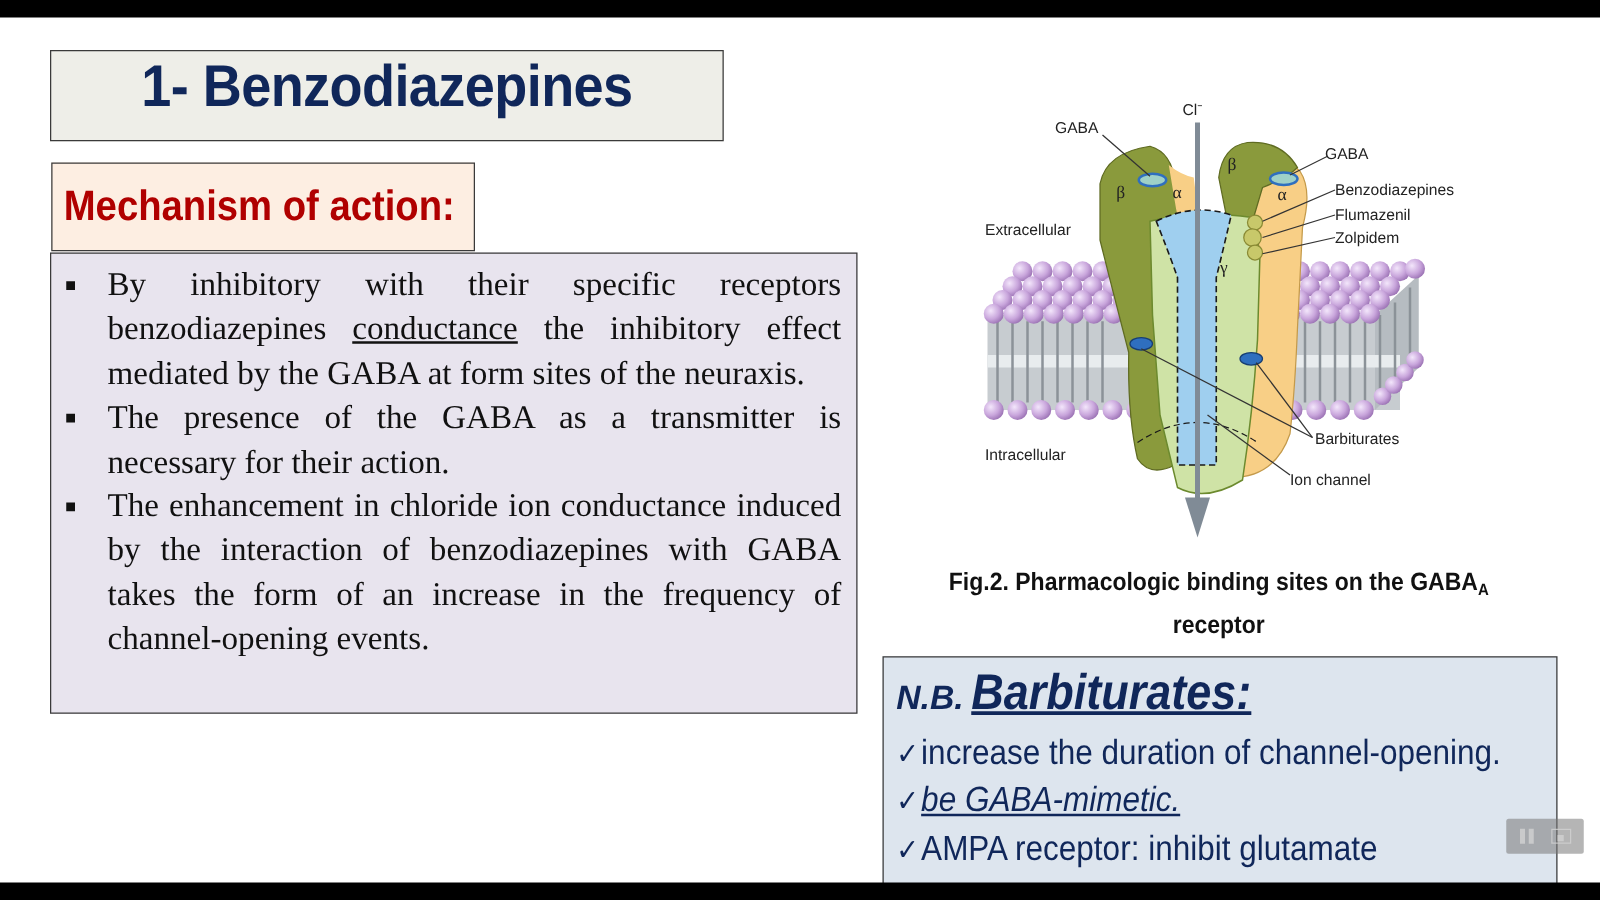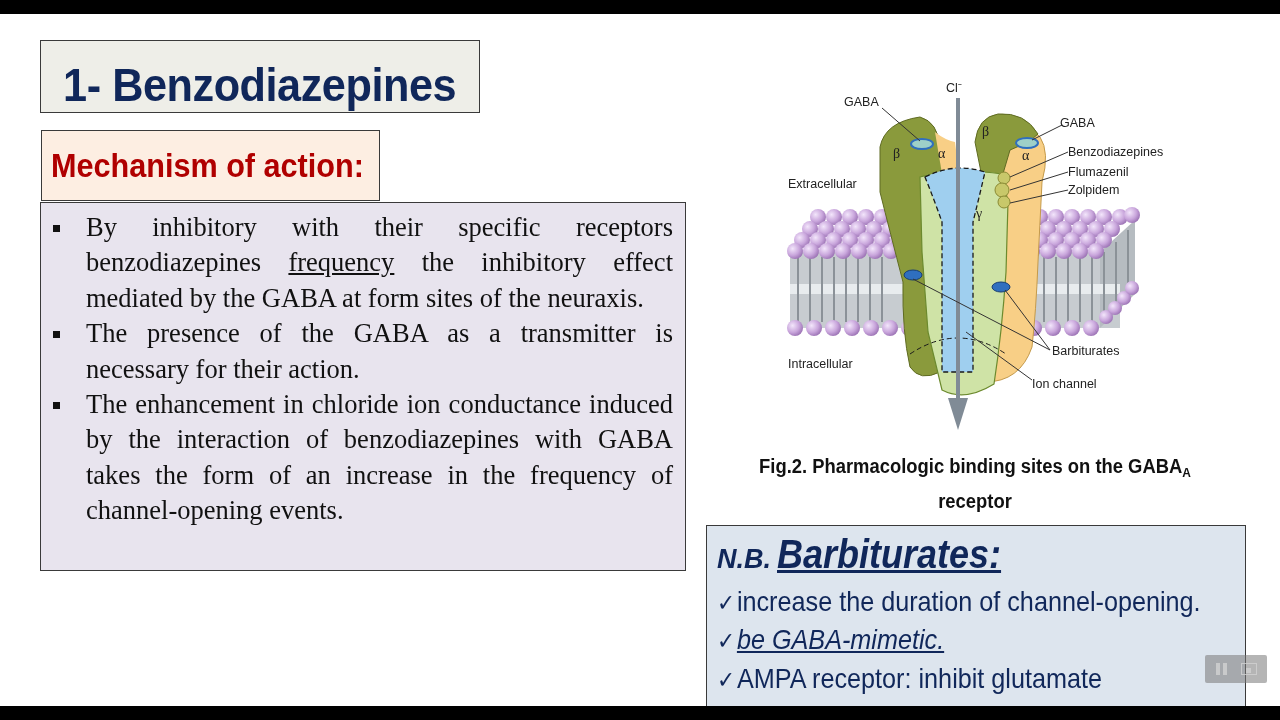--- a/index.html
+++ b/index.html
@@ -1,19 +1,19 @@
 <!DOCTYPE html>
 <html><head>
 <meta charset="utf-8">
 <style>
   html, body { margin:0; padding:0; }
   body { width:1280px; height:720px; position:relative; overflow:hidden; background:#ffffff; font-family:"Liberation Sans", sans-serif; }
   .topbar { position:absolute; left:0; top:0; width:1280px; height:14px; background:#000; }
   .bottombar { position:absolute; left:0; top:706px; width:1280px; height:14px; background:#000; }
-  .title-box { position:absolute; left:40px; top:40px; width:440px; height:73px; background:#eeeee8; border:1.5px solid #3a3a3a; box-sizing:border-box; display:flex; align-items:flex-end; justify-content:center; }
+  .title-box { position:absolute; left:40px; top:40px; width:539px; height:73px; background:#eeeee8; border:1.5px solid #3a3a3a; box-sizing:border-box; display:flex; align-items:flex-start; justify-content:center; }
   .title-box span { font-family:"Liberation Sans", sans-serif; font-weight:bold; font-size:47px; color:#10275a; letter-spacing:-0.5px; transform:scaleX(0.92); display:inline-block; }
   .mech-box { position:absolute; left:41px; top:130px; width:339px; height:71px; background:#fdeee2; border:1.5px solid #3a3a3a; box-sizing:border-box; display:flex; align-items:center; padding-left:9px; }
   .mech-box span { font-weight:bold; font-size:34px; color:#b00000; transform:scaleX(0.9); transform-origin:left center; display:inline-block; white-space:nowrap; }
   .bullets-box { position:absolute; left:40px; top:202px; width:646px; height:369px; background:#e8e4ee; border:1.5px solid #3a3a3a; box-sizing:border-box; padding:7px 12px 0 10px; font-family:"Liberation Serif", serif; font-size:26.5px; color:#111; line-height:35.4px; }
   .bullets-box ul { list-style:none; margin:0; padding:0; }
   .bullets-box li { position:relative; padding-left:35px; text-align:justify; text-align-last:left; }
   .bullets-box li .sq { position:absolute; left:2px; top:15px; width:7px; height:7px; background:#111; }
   .u { text-decoration:underline; }
   .b { font-weight:normal; }
   .figure { position:absolute; left:770px; top:72px; width:420px; height:370px; }
@@ -46,21 +46,21 @@
 </div>
 
 <div class="mech-box">
   <span>Mechanism of action:</span>
 </div>
 
 <div class="bullets-box">
   <ul>
     <li>
       <span class="sq"></span>
-      <span>By inhibitory with their specific receptors benzodiazepines </span><span class="u">frequency</span><span> the inhibitory effect mediated by the GABA at form sites of the neuraxis.</span>
+      <span>By inhibitory with their specific receptors benzodiazepines </span><span class="u">conductance</span><span> the inhibitory effect mediated by the GABA at form sites of the neuraxis.</span>
     </li>
     <li>
       <span class="sq"></span>
       <span> The presence of the GABA as a transmitter is necessary for their action.</span>
     </li>
     <li>
       <span class="sq"></span>
       <span>The enhancement in chloride ion conductance induced by the interaction of benzodiazepines with GABA takes the form of an </span><span class="b">increase in the frequency</span><span> of channel-opening events.</span>
     </li>
   </ul>

